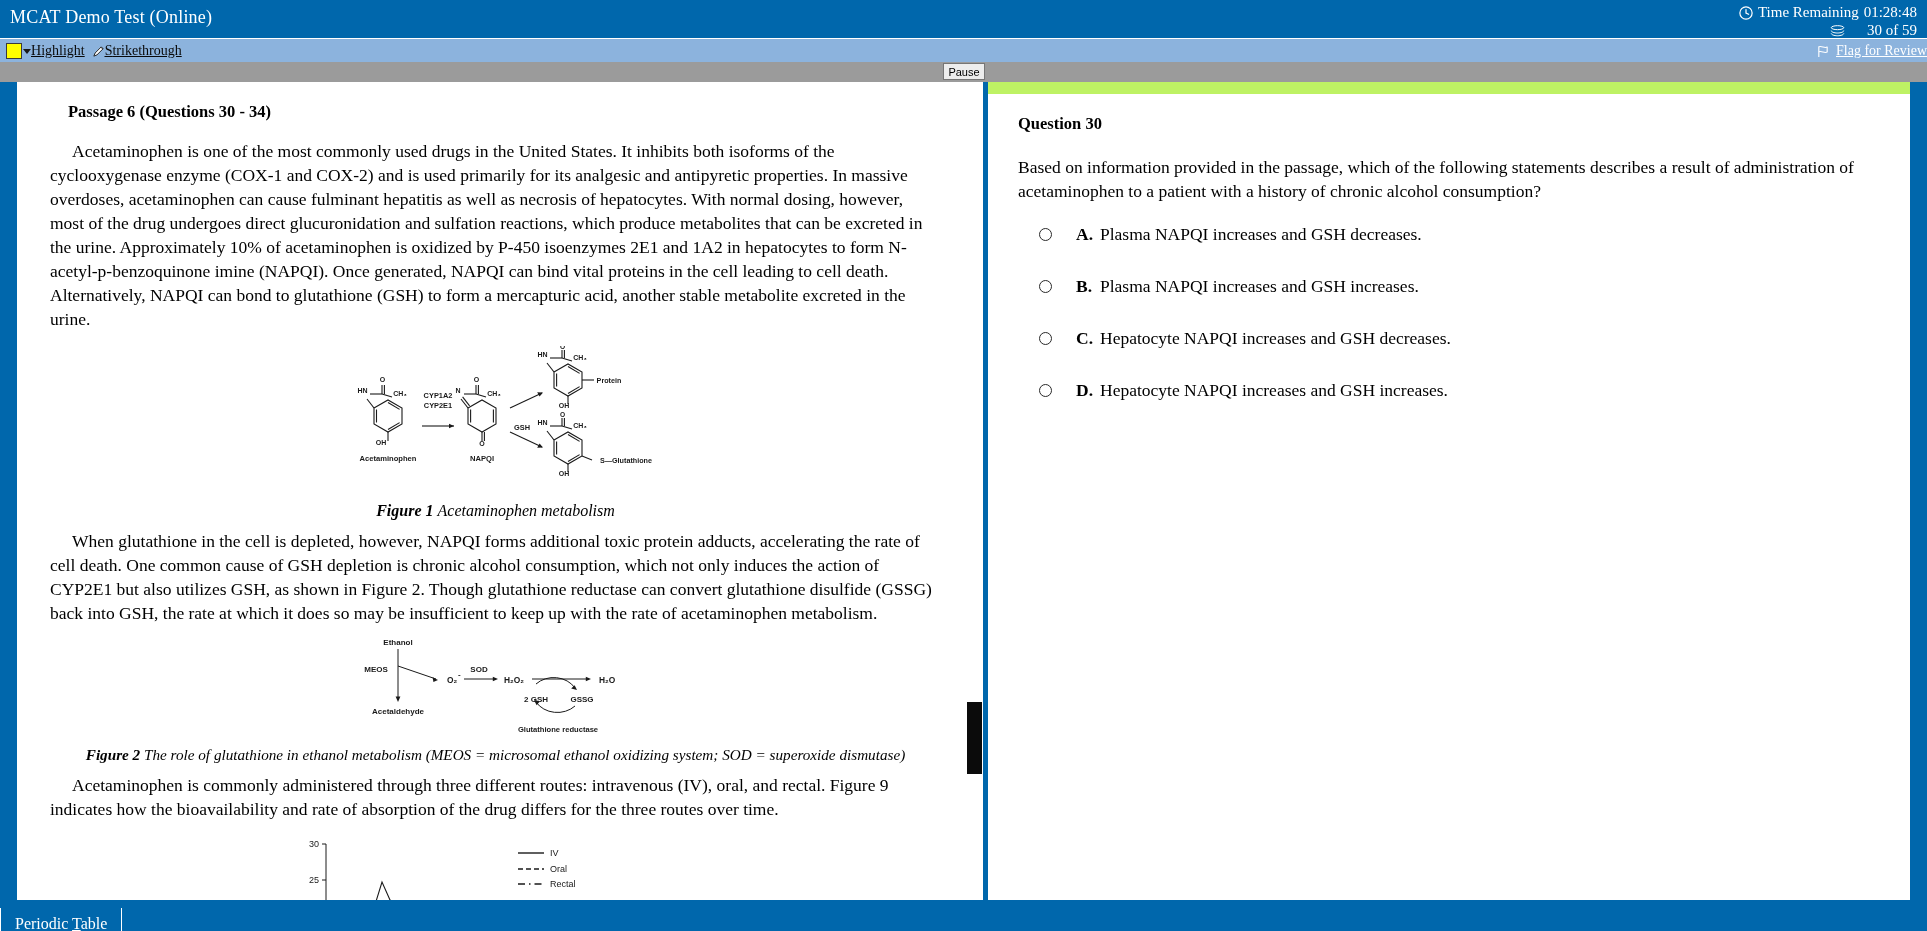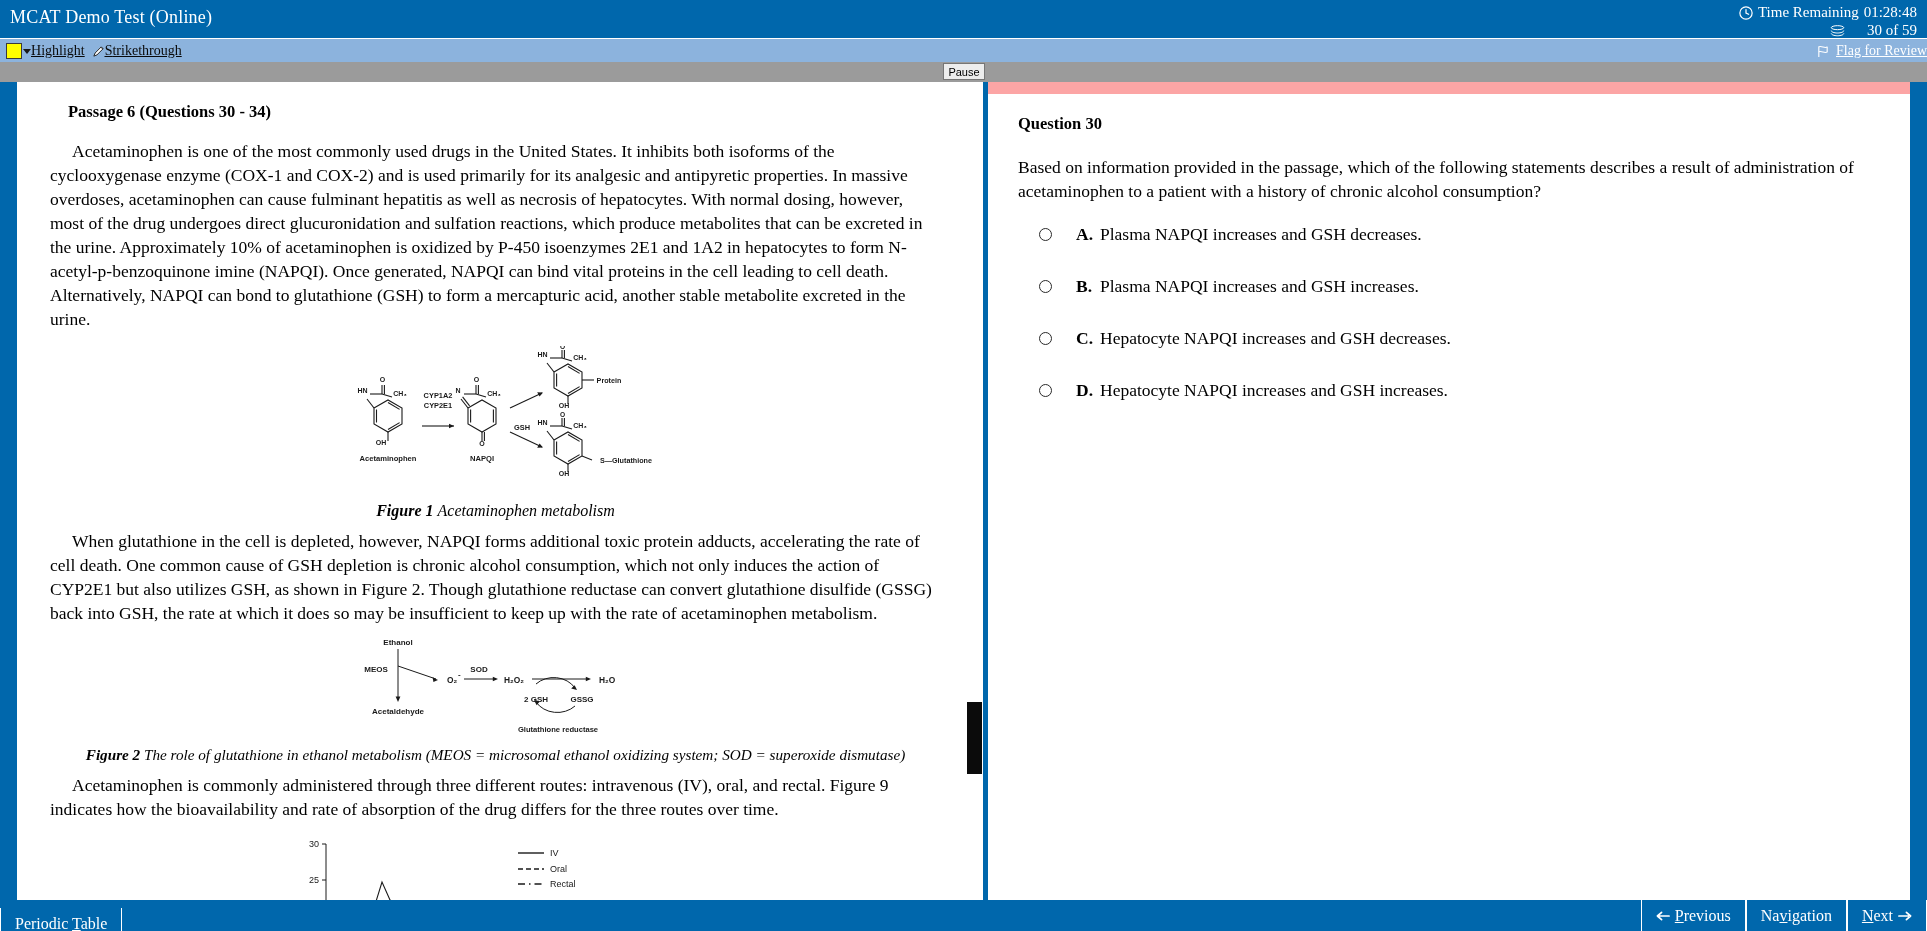--- a/index.html
+++ b/index.html
@@ -74,21 +74,21 @@
     cursor:pointer;
   }
 
   
   .content-shell {
     position:absolute; left:0; top:82px; width:1927px; height:818px;
     background:#0067ac;
   }
   .content-white {
     position:absolute; left:17px; top:0px; width:1893px; height:818px;
-    background:#fca5a5;
+    background:#bef264;
   }
   .divider {
     position:absolute; left:966px; top:0px; width:5px; height:818px;
     background:#0067ac;
   }
 
   
   .passage {
     position:absolute; left:0px; top:0px; width:966px; height:818px;
     overflow:hidden; background:#ffffff;
@@ -467,36 +467,15 @@
 
     </div>
   </div>
 
   <div class="bottombar">
     <div class="bb-left">
       <div class="bb-cell">
         <span>Periodic <u>T</u>able</span>
       </div>
     </div>
-    <div class="bb-right">
-      <div class="bb-cell">
-        <span class="ic">
-          <svg width="14" height="12" viewBox="0 0 15 12">
-            <path d="M14 6 H4 M6 2 L1.5 6 L6 10" fill="none" stroke="#ffffff" stroke-width="1.8" stroke-linecap="round" stroke-linejoin="round"></path>
-          </svg>
-        </span>
-        <span><u>P</u>revious</span>
-      </div>
-      <div class="bb-cell">
-        <span>Na<u>v</u>igation</span>
-      </div>
-      <div class="bb-cell">
-        <span><u>N</u>ext</span>
-        <span class="ic">
-          <svg width="14" height="12" viewBox="0 0 15 12">
-            <path d="M1 6 H11 M9 2 L13.5 6 L9 10" fill="none" stroke="#ffffff" stroke-width="1.8" stroke-linecap="round" stroke-linejoin="round"></path>
-          </svg>
-        </span>
-      </div>
-    </div>
   </div>
 
 </div>
 
 </body></html>

